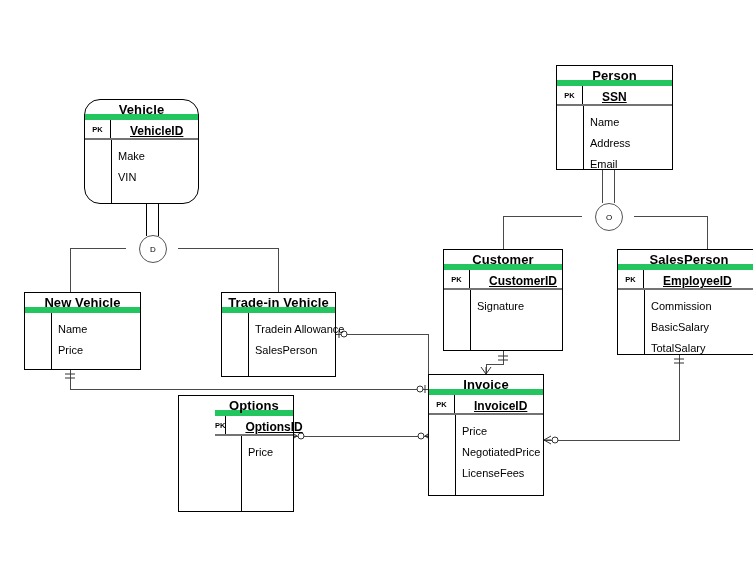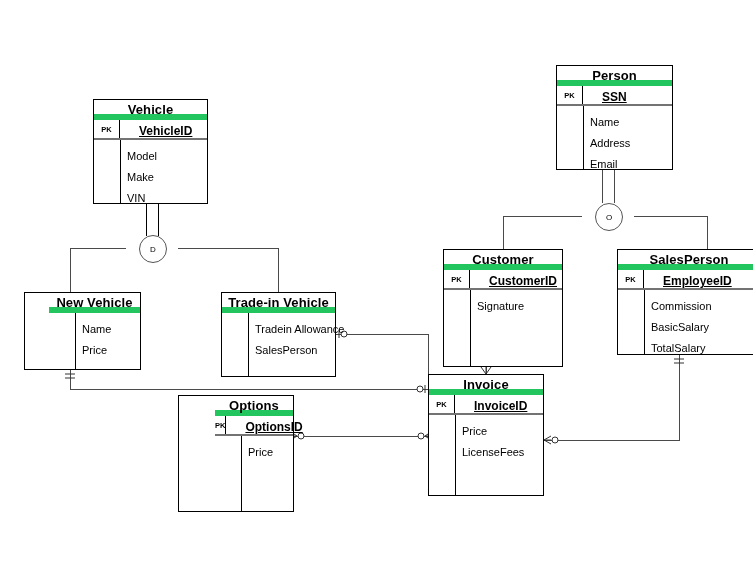--- a/index.html
+++ b/index.html
@@ -209,67 +209,66 @@
 
       <g>
         <path d="M425 436 L431 432"></path>
         <path d="M425 436 L431 436"></path>
         <path d="M425 436 L431 440"></path>
         <circle cx="421" cy="436" r="3" fill="#ffffff"></circle>
       </g>
     </g>
   </svg>
 
-  <div class="entity" style="left:93px; top:99px; width:115px; height:105px;">
+  <div class="entity" style="left:84px; top:99px; width:115px; height:105px;border-radius:16px;">
     <div class="ent-title">Vehicle</div>
     <div class="ent-pkrow">
       <div class="pk-cell">PK</div>
       <div class="pk-name">VehicleID</div>
     </div>
     <div class="ent-body">
       <div class="body-divider"></div>
-      <div class="attr">Model</div>
       <div class="attr">Make</div>
       <div class="attr">VIN</div>
     </div>
   </div>
 
   <div class="entity" style="left:556px; top:65px; width:117px; height:105px;">
     <div class="ent-title">Person</div>
     <div class="ent-pkrow">
       <div class="pk-cell">PK</div>
       <div class="pk-name">SSN</div>
     </div>
     <div class="ent-body">
       <div class="body-divider"></div>
       <div class="attr">Name</div>
       <div class="attr">Address</div>
       <div class="attr">Email</div>
     </div>
   </div>
 
-  <div class="entity" style="left:24px; top:292px; width:117px; height:78px;padding-left:24px;">
+  <div class="entity" style="left:24px; top:292px; width:117px; height:78px;">
     <div class="ent-title">New Vehicle</div>
     <div class="ent-body nopk">
       <div class="body-divider"></div>
       <div class="attr">Name</div>
       <div class="attr">Price</div>
     </div>
   </div>
 
   <div class="entity" style="left:221px; top:292px; width:115px; height:85px;">
     <div class="ent-title">Trade-in Vehicle</div>
     <div class="ent-body nopk">
       <div class="body-divider"></div>
       <div class="attr">Tradein Allowance</div>
       <div class="attr">SalesPerson</div>
     </div>
   </div>
 
-  <div class="entity" style="left:443px; top:249px; width:120px; height:118px;">
+  <div class="entity" style="left:443px; top:249px; width:120px; height:102px;">
     <div class="ent-title">Customer</div>
     <div class="ent-pkrow">
       <div class="pk-cell">PK</div>
       <div class="pk-name">CustomerID</div>
     </div>
     <div class="ent-body">
       <div class="body-divider"></div>
       <div class="attr">Signature</div>
     </div>
   </div>
@@ -302,20 +301,21 @@
 
   <div class="entity" style="left:428px; top:374px; width:116px; height:122px;">
     <div class="ent-title">Invoice</div>
     <div class="ent-pkrow">
       <div class="pk-cell">PK</div>
       <div class="pk-name">InvoiceID</div>
     </div>
     <div class="ent-body">
       <div class="body-divider"></div>
       <div class="attr">Price</div>
+      <div class="attr">NegotiatedPrice</div>
       <div class="attr">LicenseFees</div>
     </div>
   </div>
 
   <div class="spec-circle" style="left:139px; top:235px;">D</div>
   <div class="spec-circle" style="left:595px; top:203px;">O</div>
 
 </div>
 
 </body></html>

